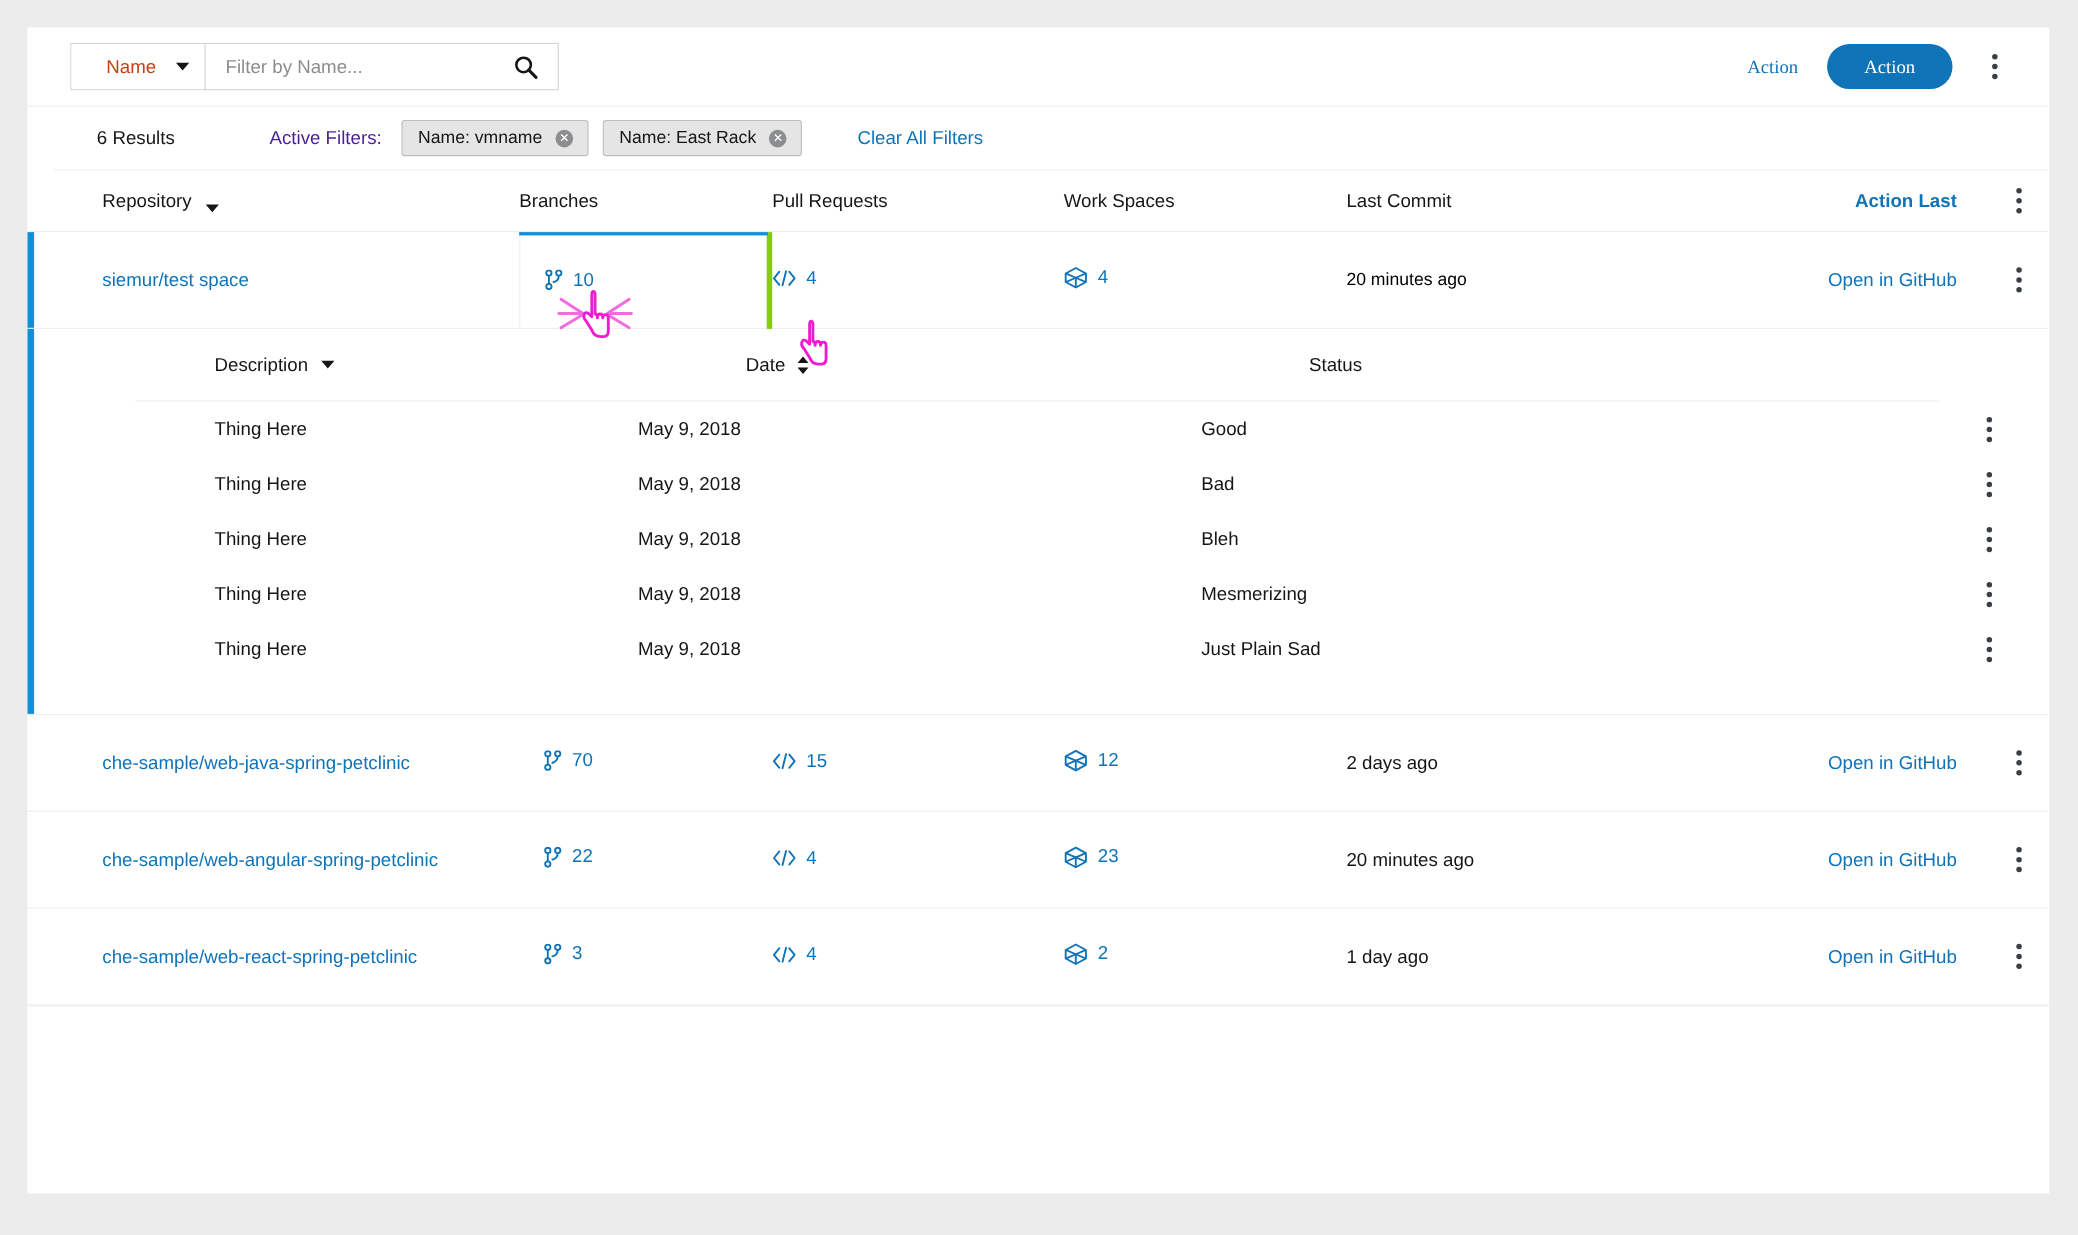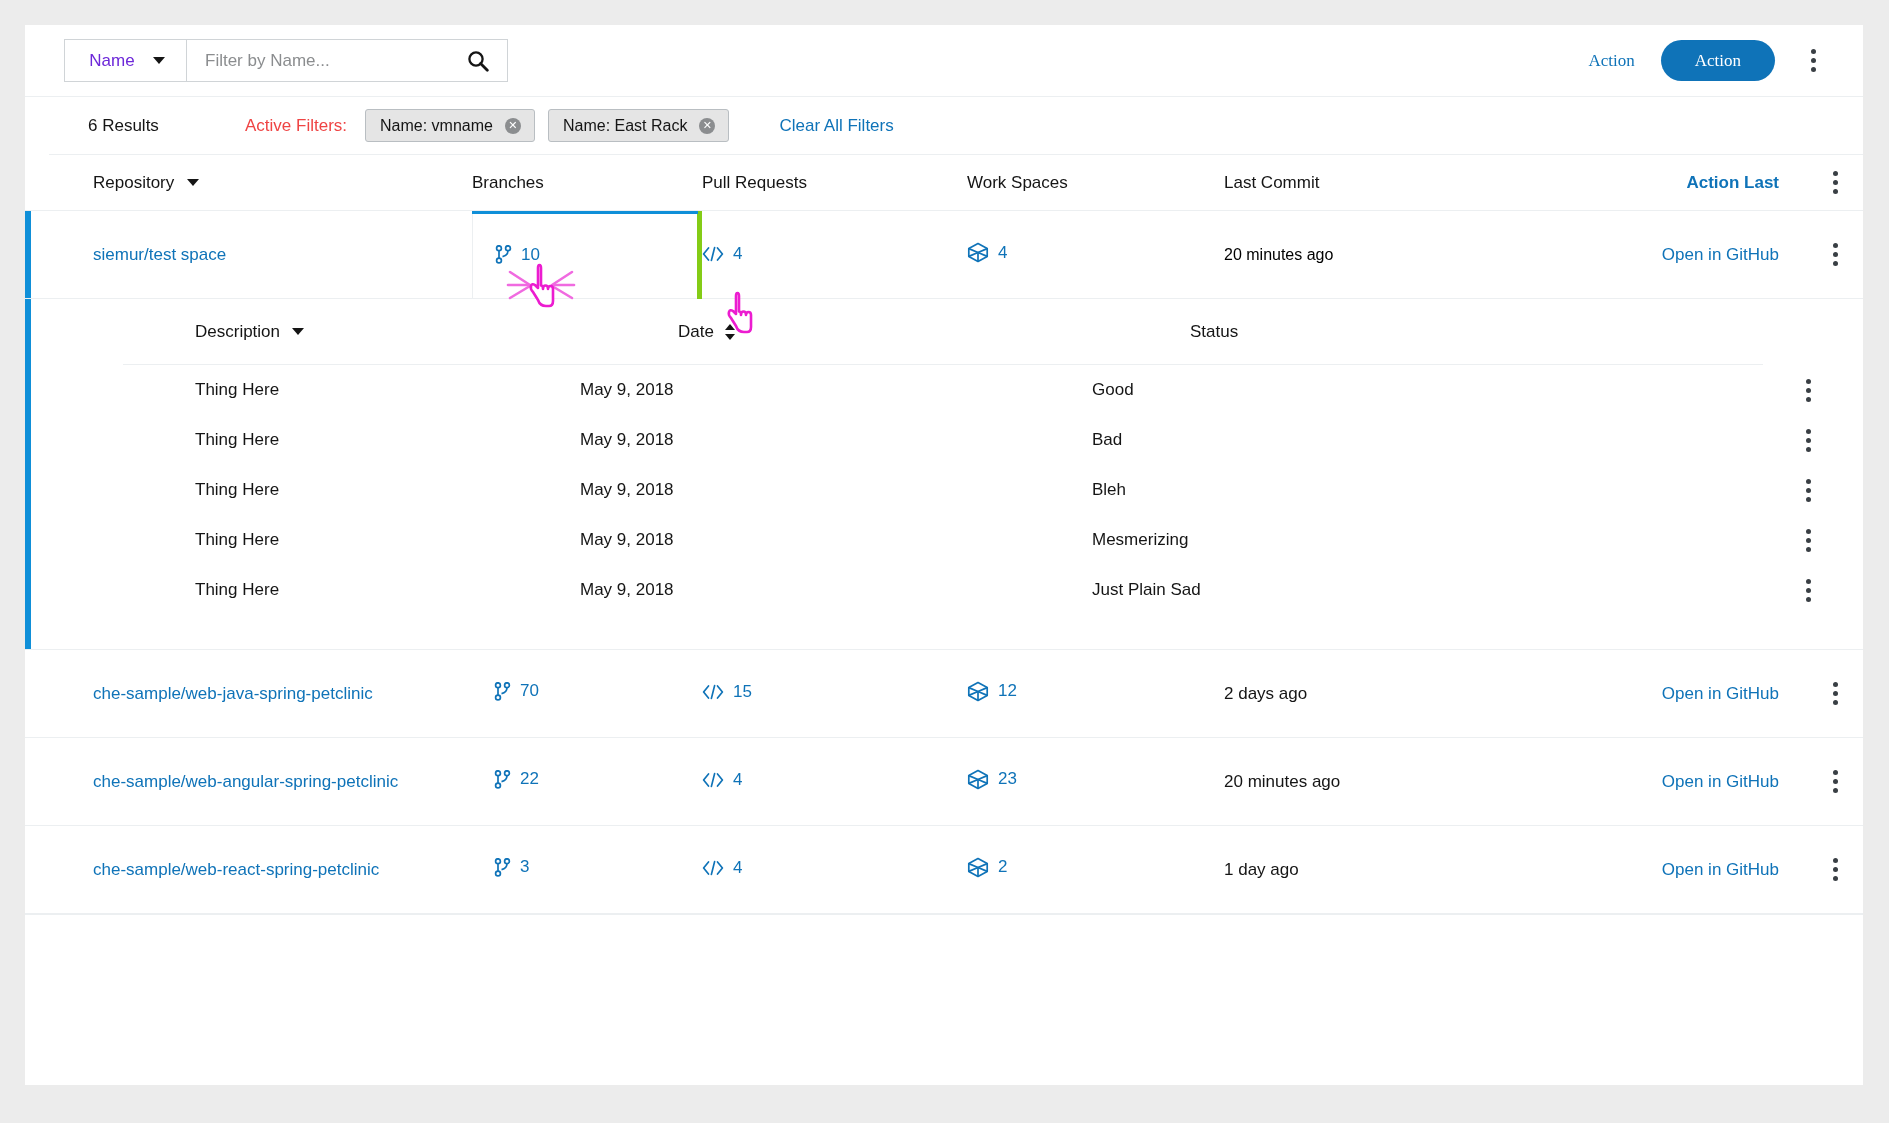--- a/index.html
+++ b/index.html
@@ -36,26 +36,26 @@
   .filter-group {
     display: flex;
     align-items: stretch;
     height: 43px;
     border: 1px solid #d0d4d7;
     background: #fff;
   }
   .filter-select {
     display: flex;
     align-items: center;
-    justify-content: center;
+    justify-content: flex-end;
     min-width: 122px;
     padding: 0 14px 0 17px;
     border-right: 1px solid #d0d4d7;
     font-size: 17px;
-    color: #6d28d9;
+    color: #c2410c;
     cursor: pointer;
     background: #fff;
   }
   .caret-down {
     width: 0; height: 0;
     margin-left: 18px;
     border-left: 6px solid transparent;
     border-right: 6px solid transparent;
     border-top: 7px solid #151515;
   }
@@ -132,21 +132,21 @@
     border-bottom: 1px solid #eceff1;
     margin-left: 24px;
   }
   .results-count {
     font-size: 17px;
     color: #151515;
     width: 157px;
   }
   .active-filters-label {
     font-size: 17px;
-    color: #ef4444;
+    color: #4c1d95;
     margin-right: 18px;
   }
   .chip {
     display: inline-flex;
     align-items: center;
     gap: 12px;
     height: 33px;
     padding: 0 13px 0 14px;
     border: 1px solid #b9bec2;
     border-radius: 3px;
@@ -188,21 +188,21 @@
   .c-commit { width: 316px; }
   .c-link   { flex: 1; text-align: right; padding-right: 28px; }
   .c-kebab  { width: 56px; display: flex; justify-content: center; }
 
   .thead {
     height: 56px;
     border-bottom: 1px solid #eceff1;
     font-size: 17px;
     color: #151515;
   }
-  .thead .c-repo { display: flex; align-items: center; gap: 13px; }
+  .thead .c-repo { display: flex; align-items: flex-end; gap: 13px; }
   .sort-caret {
     width: 0; height: 0;
     border-left: 6px solid transparent;
     border-right: 6px solid transparent;
     border-top: 7px solid #151515;
     cursor: pointer;
   }
   .th-active {
     color: #151515;
     position: relative;

